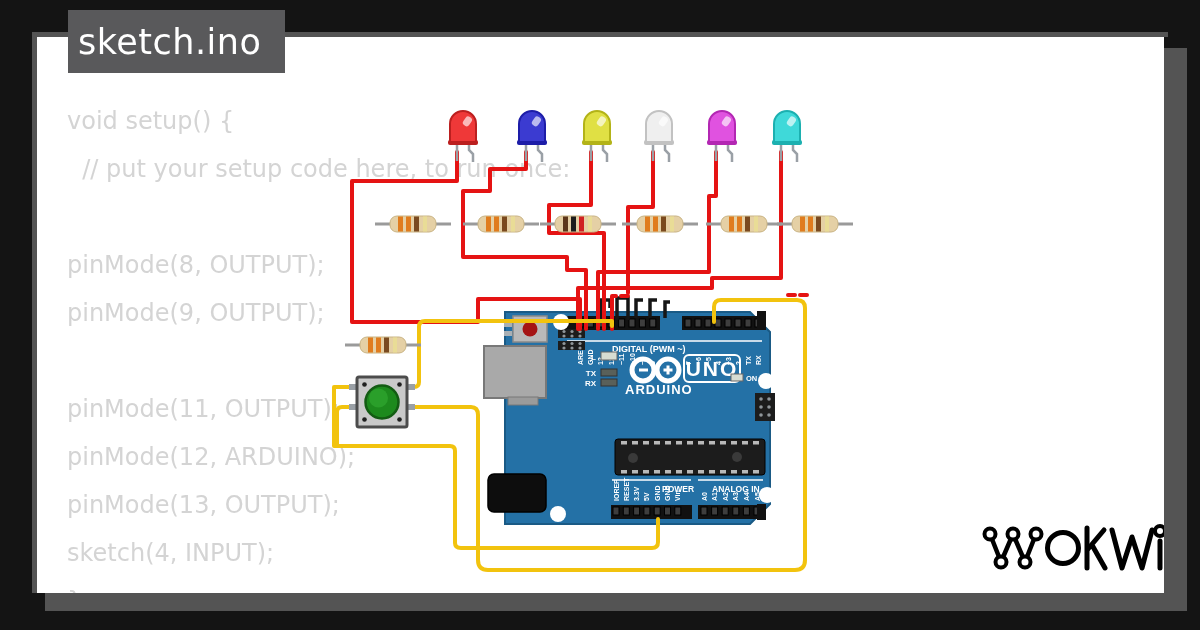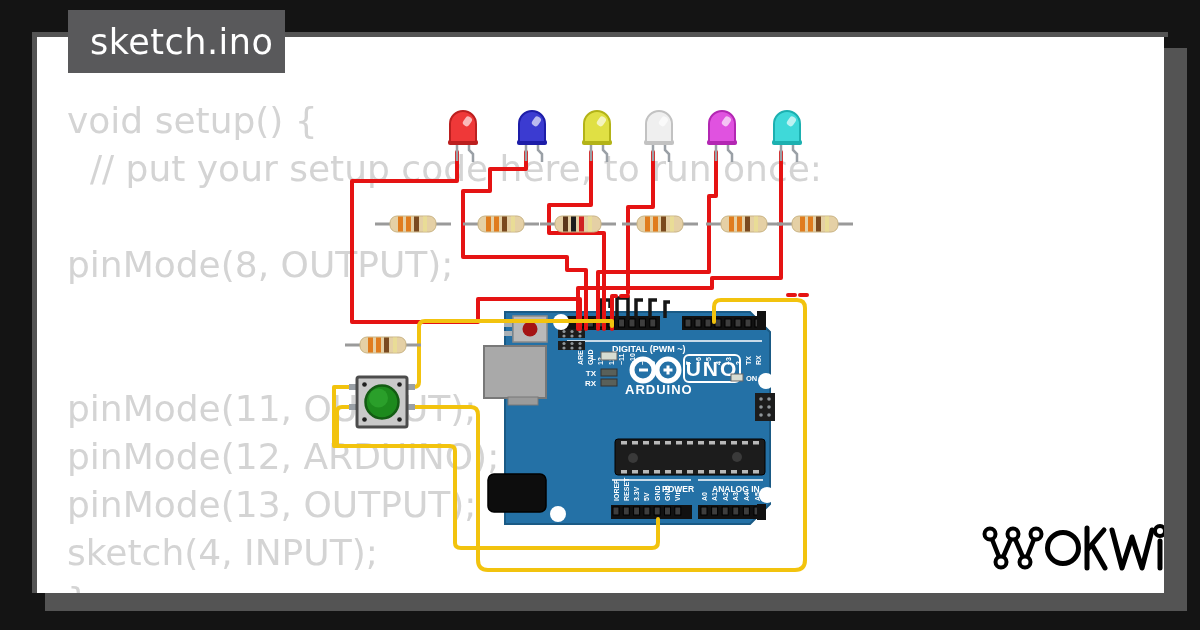--- a/index.html
+++ b/index.html
@@ -11,38 +11,39 @@
     position:absolute;left:37px;top:37px;width:1127px;height:556px;
     background:#ffffff;overflow:hidden;
   }
   
   .frame-top{position:absolute;left:32px;top:32px;width:1136px;height:5px;background:#545454;}
   .frame-left{position:absolute;left:32px;top:32px;width:5px;height:561px;background:#545454;}
   .frame-right{position:absolute;left:1164px;top:48px;width:23px;height:563px;background:#545454;}
   .frame-bottom{position:absolute;left:45px;top:593px;width:1142px;height:18px;background:#545454;}
   .tab{
     position:absolute;left:68px;top:10px;width:217px;height:63px;background:#59595b;
-    display:flex;align-items:center;padding-left:22px;box-sizing:border-box;
+    display:flex;align-items:center;padding-left:10px;box-sizing:border-box;
   }
   .tab span{color:#ffffff;font-size:35px;letter-spacing:.5px;}
   .code-line{
-    position:absolute;left:30px;color:#d4d4d4;font-size:36px;white-space:pre;
+    position:absolute;left:30px;color:#d4d4d4;font-size:24px;white-space:pre;
     line-height:42px;
   }
   svg.circuit{position:absolute;left:0;top:0;width:1200px;height:630px;}
   .pinlabel{fill:#ffffff;font-family:"Liberation Sans",sans-serif;font-weight:bold;}
   .silk{fill:#ffffff;font-family:"Liberation Sans",sans-serif;font-weight:bold;}
 </style>
 </head>
 <body>
 
 <div class="canvas">
   <div class="code-line" style="top:63px">void setup() {</div>
   <div class="code-line" style="top:111px">  // put your setup code here, to run once:</div>
   <div class="code-line" style="top:207px">pinMode(8, OUTPUT);</div>
+  <div class="code-line" style="top:255px">pinMode(9, OUTPUT);</div>
   <div class="code-line" style="top:351px">pinMode(11, OUTPUT);</div>
   <div class="code-line" style="top:399px">pinMode(12, ARDUINO);</div>
   <div class="code-line" style="top:447px">pinMode(13, OUTPUT);</div>
   <div class="code-line" style="top:495px">sketch(4, INPUT);</div>
   <div class="code-line" style="top:543px">}</div>
 </div>
 
 <svg class="circuit" viewBox="0 0 1200 630">
 
   <g>

